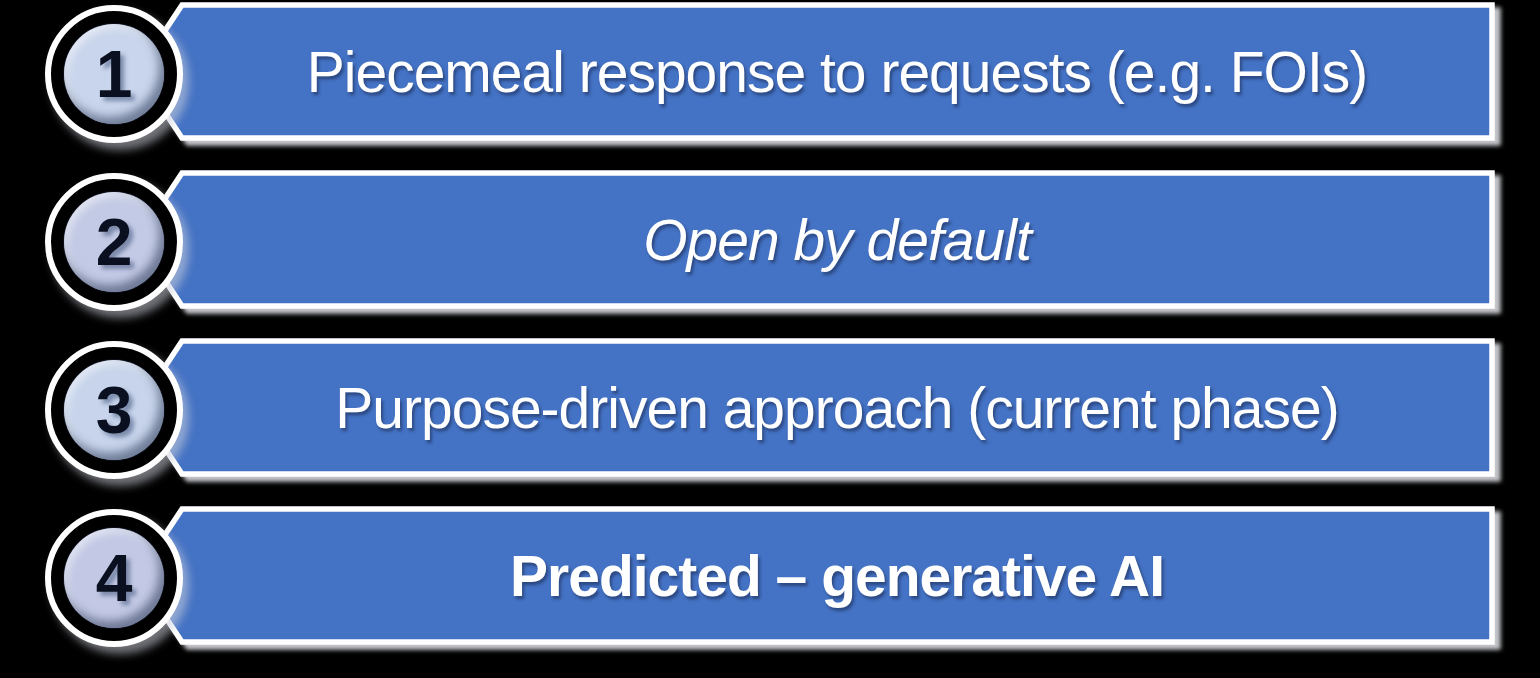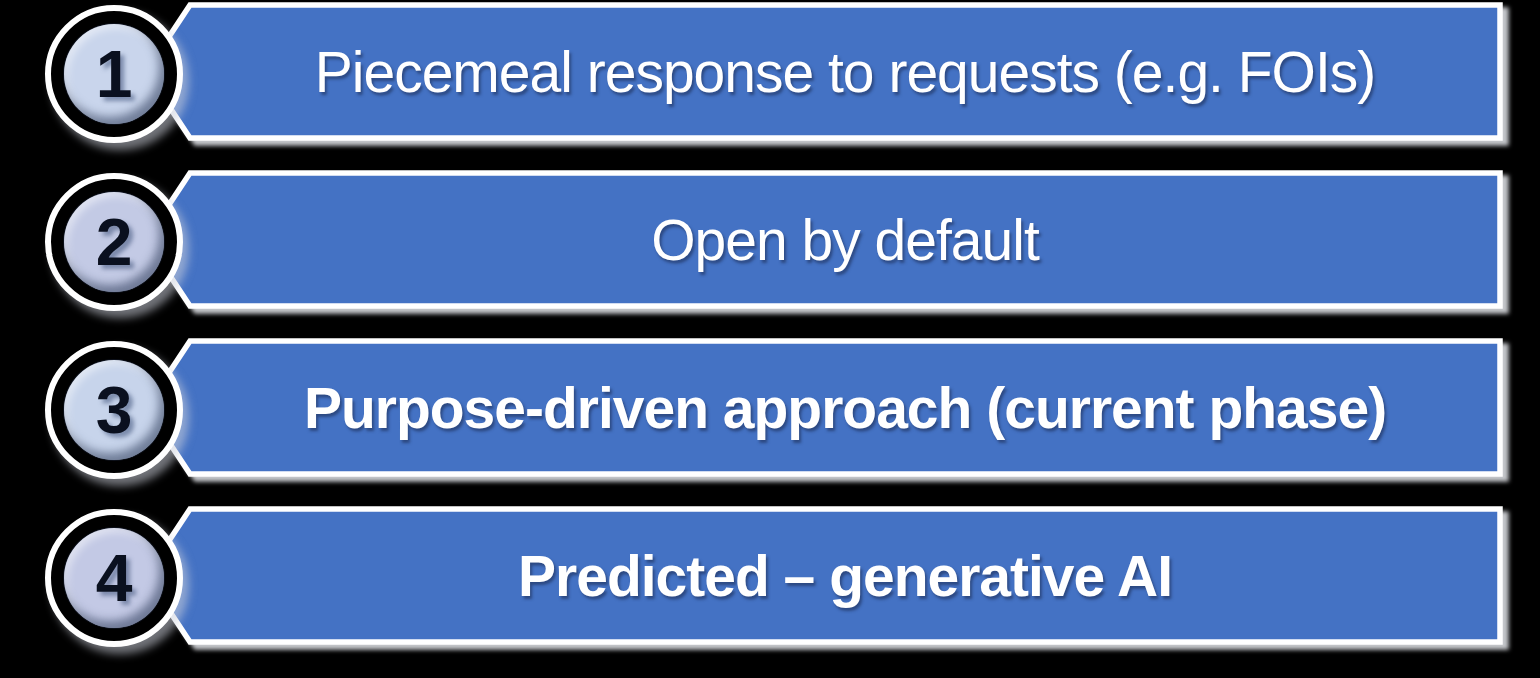--- a/index.html
+++ b/index.html
@@ -17,21 +17,21 @@
   }
   .step {
     position: absolute;
     left: 0;
     width: 1540px;
     height: 169px;
   }
   
   .banner-wrap {
     position: absolute;
-    left: 142px;
+    left: 134px;
     top: 0;
     width: 1362px;
     height: 125px;
     filter: drop-shadow(6px 5px 2px rgba(232, 234, 238, 0.85));
   }
   .banner-svg {
     position: absolute;
     left: 0;
     top: 0;
     display: block;
@@ -95,22 +95,22 @@
   }
   .badge-number {
     font-size: 66px;
     font-weight: bold;
     line-height: 1;
     color: #0A101F;
     text-shadow: 4px 4px 4px rgba(73, 92, 130, 0.6);
   }
   
   .step-1 .banner-wrap { top: 1px; }   .step-1 .badge { top: 5px; }
-  .step-2 .banner-wrap { top: 169px; } .step-2 .badge { top: 173px; }
-  .step-3 .banner-wrap { top: 337px; font-weight: bold; } .step-3 .badge { top: 341px; }
+  .step-2 .banner-wrap { top: 169px; font-style: italic; } .step-2 .badge { top: 173px; }
+  .step-3 .banner-wrap { top: 337px; } .step-3 .badge { top: 341px; }
   .step-4 .banner-wrap { top: 505px; font-weight: bold; } .step-4 .badge { top: 509px; }
 </style>
 </head>
 <body>
 
 <div class="canvas">
 
   <div class="step step-1">
     <div class="banner-wrap">
       <svg class="banner-svg" width="1362" height="141" viewBox="0 0 1362 141" aria-hidden="true">

